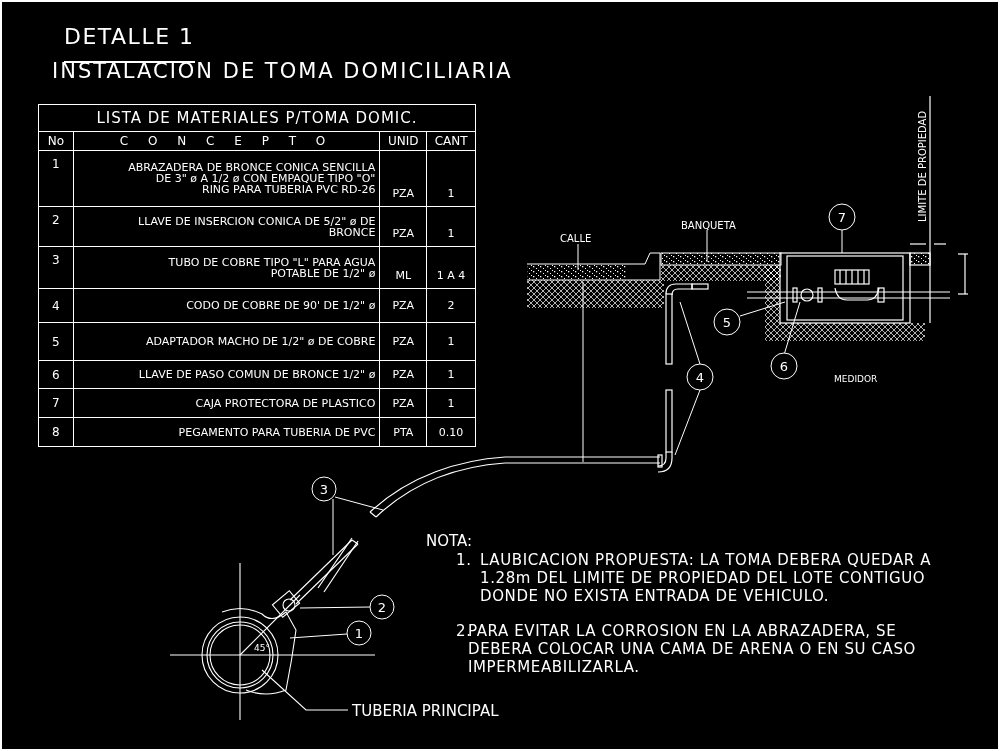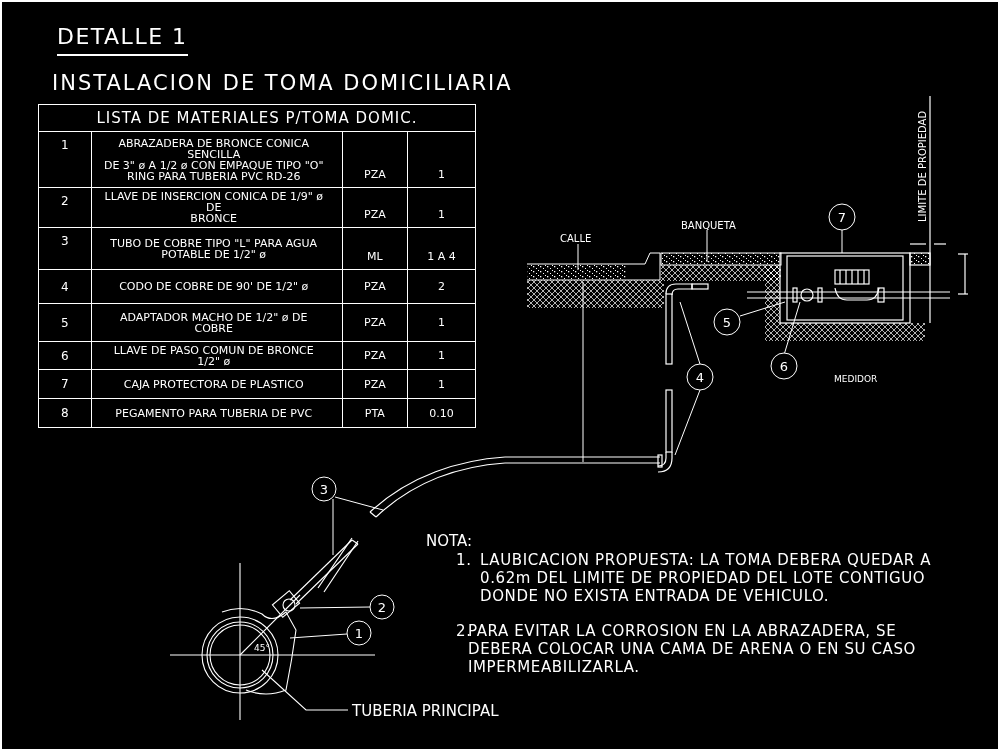--- a/index.html
+++ b/index.html
@@ -1,58 +1,64 @@
 <!DOCTYPE html>
 <html><head>
 <meta charset="utf-8">
 <style>
   html,body{margin:0;padding:0;background:#000;}
   body{width:1000px;height:751px;position:relative;overflow:hidden;font-family:"DejaVu Sans",sans-serif;color:#fff;}
   .frame{position:absolute;left:0;top:0;width:996px;height:747px;border:2px solid #fff;}
   .abs{position:absolute;white-space:nowrap;}
-  .title1{left:57px;top:24px;font-size:22px;letter-spacing:1.5px;border-bottom:2px solid #fff;padding-bottom:4px;line-height:26px;}
-  .title2{left:52px;top:70px;font-size:21px;letter-spacing:2px;line-height:26px;}
+  .title1{left:64px;top:24px;font-size:22px;letter-spacing:1.5px;border-bottom:2px solid #fff;padding-bottom:11px;line-height:26px;}
+  .title2{left:52px;top:58px;font-size:21px;letter-spacing:2px;line-height:26px;}
   table.mat{position:absolute;left:38px;top:104px;border-collapse:collapse;width:438px;font-size:11px;}
-  table.mat td,table.mat th{border:1.5px solid #fff;padding:0 16px;vertical-align:middle;font-weight:normal;}
+  table.mat td,table.mat th{border:1.5px solid #fff;padding:0 4px;vertical-align:middle;font-weight:normal;}
   table.mat .hdr{font-size:15px;text-align:center;height:26px;letter-spacing:1px;}
   table.mat .colh{font-size:12px;height:18px;text-align:center;}
   table.mat .colh.concept{letter-spacing:8px;}
   table.mat td.no{width:26px;text-align:center;font-size:12px;vertical-align:top;padding-top:6px;}
-  table.mat td.c{width:298px;text-align:center;line-height:11px;padding-left:10px;white-space:pre-line;}
+  table.mat td.c{width:298px;text-align:right;line-height:11px;padding-left:10px;white-space:pre-line;}
   table.mat td.u{width:38px;text-align:center;vertical-align:bottom;padding-bottom:6px;}
   table.mat td.q{width:40px;text-align:center;vertical-align:bottom;padding-bottom:6px;}
   table.mat tr.single td{vertical-align:middle;padding-top:0;padding-bottom:0;}
   .nota-h{left:426px;top:532px;font-size:15px;text-align:right;}
   .nota-item{font-size:15px;line-height:18px;white-space:pre-line;letter-spacing:.6px;}
   svg{position:absolute;left:0;top:0;}
 </style>
 </head>
 <body>
 
 <div class="frame"></div>
 
 <div class="abs title1">DETALLE 1</div>
 <div class="abs title2">INSTALACION DE TOMA DOMICILIARIA</div>
 
 <table class="mat">
   <tbody>
       <tr>
         <th colspan="4" class="hdr">LISTA DE MATERIALES P/TOMA DOMIC.</th>
       </tr>
+  <tr>
+    <th class="colh">No</th>
+    <th class="colh concept">C O N C E P T O</th>
+    <th class="colh">UNID</th>
+    <th class="colh">CANT</th>
+  </tr>
   <tr style="height:56px">
     <td class="no">1</td>
     <td class="c">ABRAZADERA DE BRONCE CONICA SENCILLA
 DE 3" ø A 1/2 ø CON EMPAQUE TIPO "O"
 RING PARA TUBERIA PVC RD-26</td>
     <td class="u">PZA</td>
     <td class="q">1</td>
   </tr>
   <tr style="height:40px">
     <td class="no">2</td>
-    <td class="c">LLAVE DE INSERCION CONICA DE 1/9" ø DE
+    <td class="c">LLAVE DE INSERCION CONICA DE 5/2" ø DE
 BRONCE</td>
     <td class="u">PZA</td>
     <td class="q">1</td>
   </tr>
   <tr style="height:42px">
     <td class="no">3</td>
     <td class="c">TUBO DE COBRE TIPO "L" PARA AGUA
 POTABLE DE 1/2" ø</td>
     <td class="u">ML</td>
     <td class="q">1 A 4</td>
@@ -222,18 +228,18 @@
   </g>
   <g>
     <circle cx="842" cy="217" r="13" stroke="#fff" fill="#000"></circle>
     <text x="842" y="222" fill="#fff" font-size="13" text-anchor="middle" font-family="DejaVu Sans, sans-serif">7</text>
   </g>
 </svg>
 
 <div class="abs nota-h">NOTA:</div>
 <div class="abs nota-item" style="left:456px;top:551px;">1.</div>
 <div class="abs nota-item" style="left:480px;top:551px;">LAUBICACION PROPUESTA: LA TOMA DEBERA QUEDAR A
-0.62m DEL LIMITE DE PROPIEDAD DEL LOTE CONTIGUO
+1.28m DEL LIMITE DE PROPIEDAD DEL LOTE CONTIGUO
 DONDE NO EXISTA ENTRADA DE VEHICULO.</div>
 <div class="abs nota-item" style="left:456px;top:622px;">2.</div>
 <div class="abs nota-item" style="left:468px;top:622px;">PARA EVITAR LA CORROSION EN LA ABRAZADERA, SE
 DEBERA COLOCAR UNA CAMA DE ARENA O EN SU CASO
 IMPERMEABILIZARLA.</div>
 
 </body></html>

